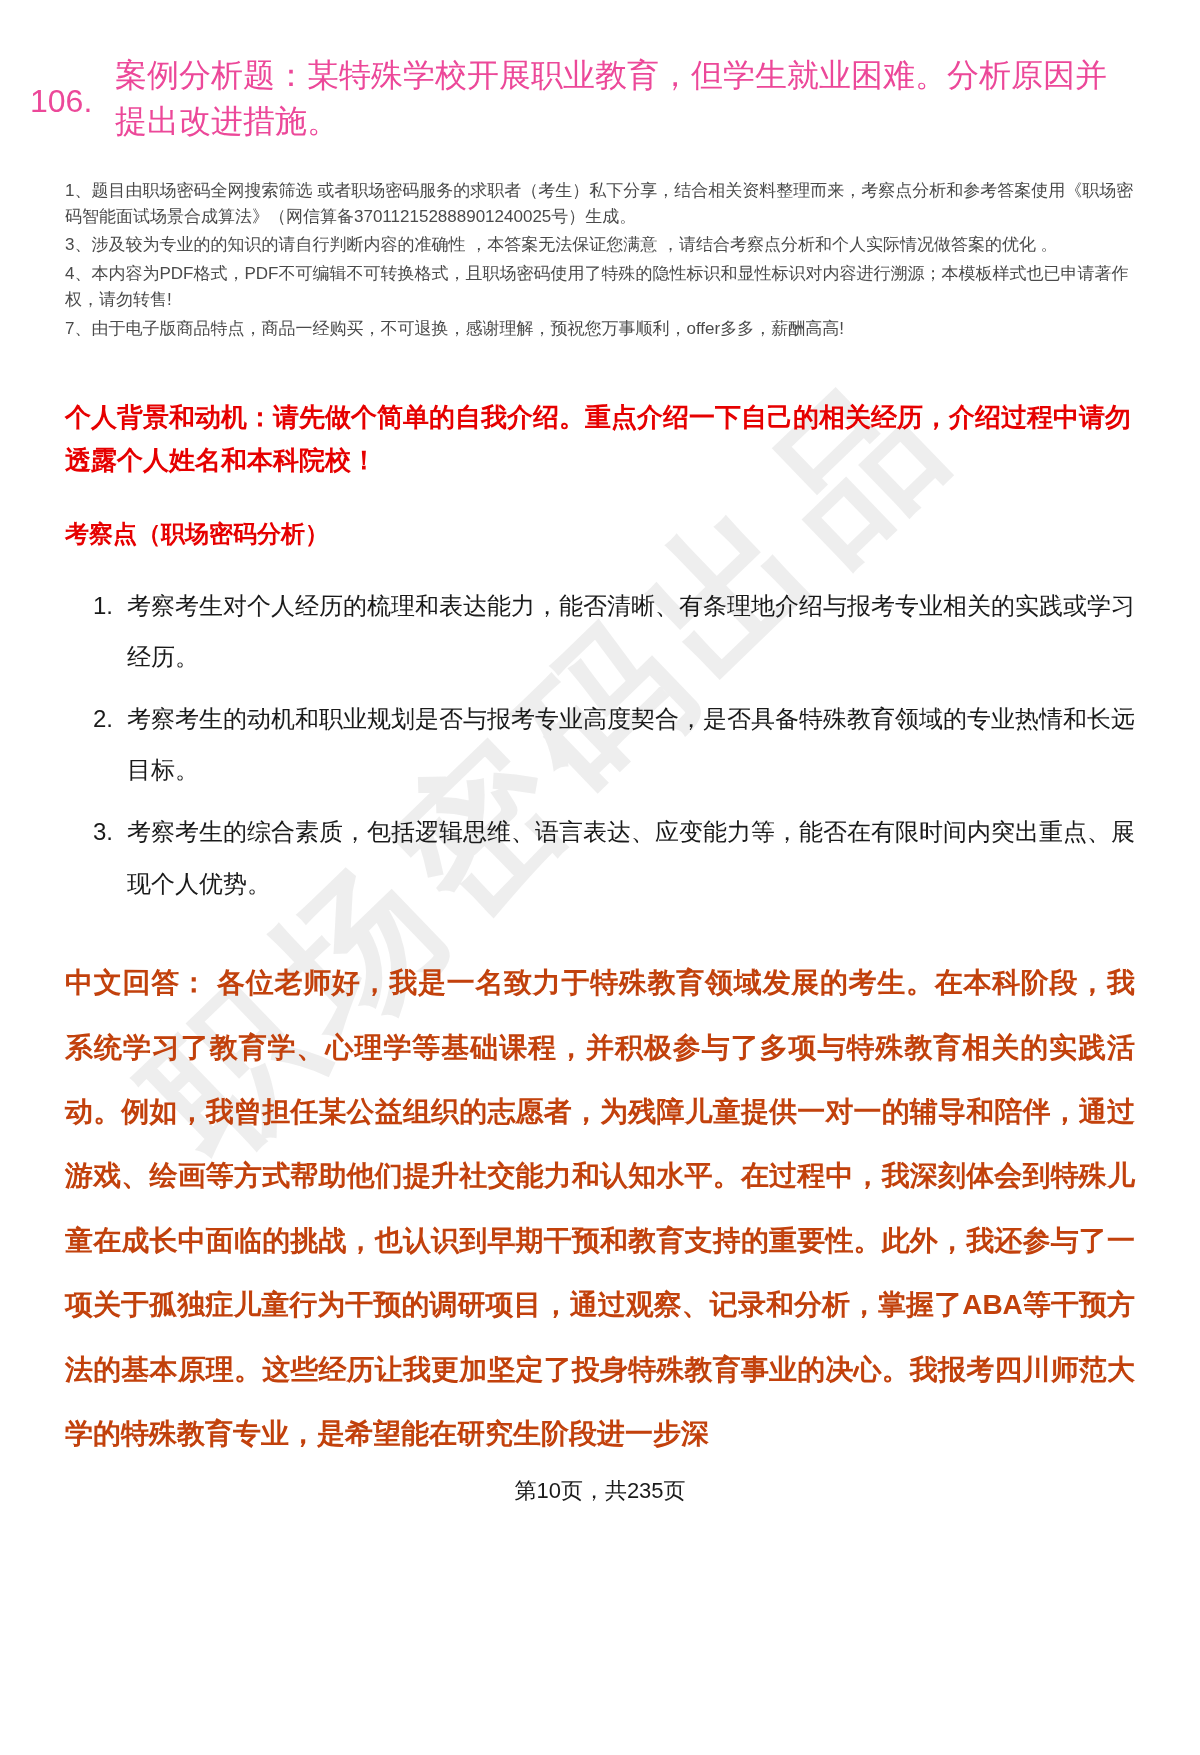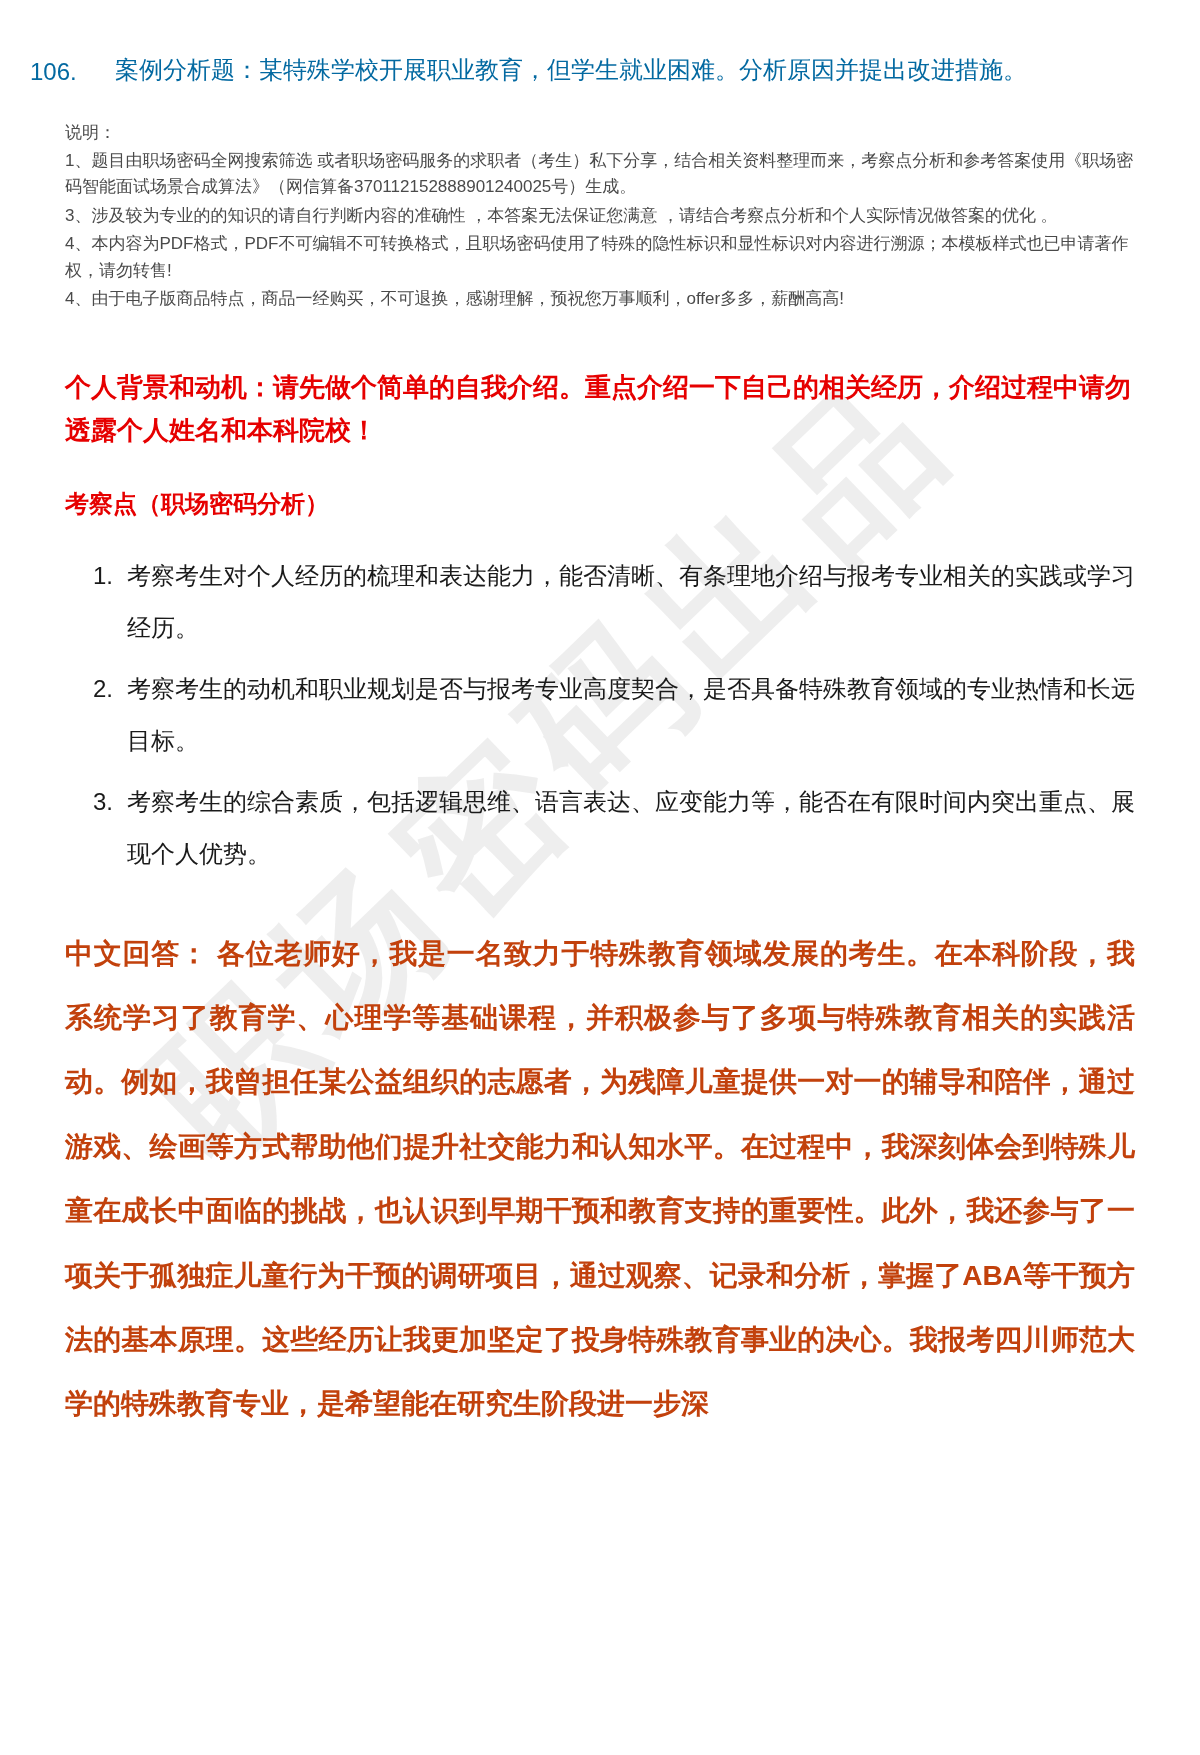--- a/index.html
+++ b/index.html
@@ -28,25 +28,25 @@
     color: rgba(120, 120, 120, 0.13);
     white-space: nowrap;
     z-index: 0;
     pointer-events: none;
     user-select: none;
   }
   .content { position: relative; z-index: 1; }
 
   .title-row {
     display: flex;
-    align-items: flex-end;
+    align-items: center;
     margin-left: -35px;
-    font-size: 24px;
+    font-size: 32px;
     line-height: 1.45;
-    color: #0369a1;
+    color: #ec4899;
   }
   .q-num {
     width: 85px;
     flex: 0 0 85px;
   }
   .q-title { flex: 1; font-family: Liberation Mono, monospace; }
 
   .notes {
     margin-top: 30px;
     font-size: 17px;
@@ -107,25 +107,24 @@
   <div class="watermark">职场密码出品</div>
 
   <div class="content">
 
     <div class="title-row">
       <div class="q-num">106.</div>
       <div class="q-title">案例分析题：某特殊学校开展职业教育，但学生就业困难。分析原因并提出改进措施。</div>
     </div>
 
     <div class="notes">
-      <p>说明：</p>
       <p>1、题目由职场密码全网搜索筛选 或者职场密码服务的求职者（考生）私下分享，结合相关资料整理而来，考察点分析和参考答案使用《职场密码智能面试场景合成算法》（网信算备370112152888901240025号）生成。</p>
       <p>3、涉及较为专业的的知识的请自行判断内容的准确性 ，本答案无法保证您满意 ，请结合考察点分析和个人实际情况做答案的优化 。</p>
       <p>4、本内容为PDF格式，PDF不可编辑不可转换格式，且职场密码使用了特殊的隐性标识和显性标识对内容进行溯源；本模板样式也已申请著作权，请勿转售!</p>
-      <p>4、由于电子版商品特点，商品一经购买，不可退换，感谢理解，预祝您万事顺利，offer多多，薪酬高高!</p>
+      <p>7、由于电子版商品特点，商品一经购买，不可退换，感谢理解，预祝您万事顺利，offer多多，薪酬高高!</p>
     </div>
 
     <div class="prompt-red">个人背景和动机：请先做个简单的自我介绍。重点介绍一下自己的相关经历，介绍过程中请勿透露个人姓名和本科院校！</div>
 
     <div class="assess-heading">考察点（职场密码分析）</div>
 
     <div class="assess-list">
       <div class="a-item">
         <span class="a-num">1.</span>
         <span class="a-text">考察考生对个人经历的梳理和表达能力，能否清晰、有条理地介绍与报考专业相关的实践或学习经历。</span>
@@ -135,15 +134,16 @@
         <span class="a-text">考察考生的动机和职业规划是否与报考专业高度契合，是否具备特殊教育领域的专业热情和长远目标。</span>
       </div>
       <div class="a-item">
         <span class="a-num">3.</span>
         <span class="a-text">考察考生的综合素质，包括逻辑思维、语言表达、应变能力等，能否在有限时间内突出重点、展现个人优势。</span>
       </div>
     </div>
 
     <div class="answer">中文回答： 各位老师好，我是一名致力于特殊教育领域发展的考生。在本科阶段，我系统学习了教育学、心理学等基础课程，并积极参与了多项与特殊教育相关的实践活动。例如，我曾担任某公益组织的志愿者，为残障儿童提供一对一的辅导和陪伴，通过游戏、绘画等方式帮助他们提升社交能力和认知水平。在过程中，我深刻体会到特殊儿童在成长中面临的挑战，也认识到早期干预和教育支持的重要性。此外，我还参与了一项关于孤独症儿童行为干预的调研项目，通过观察、记录和分析，掌握了ABA等干预方法的基本原理。这些经历让我更加坚定了投身特殊教育事业的决心。我报考四川师范大学的特殊教育专业，是希望能在研究生阶段进一步深</div>
 
+    <div class="footer">第10页，共235页</div>
 
   </div>
 </div>
 
 </body></html>

